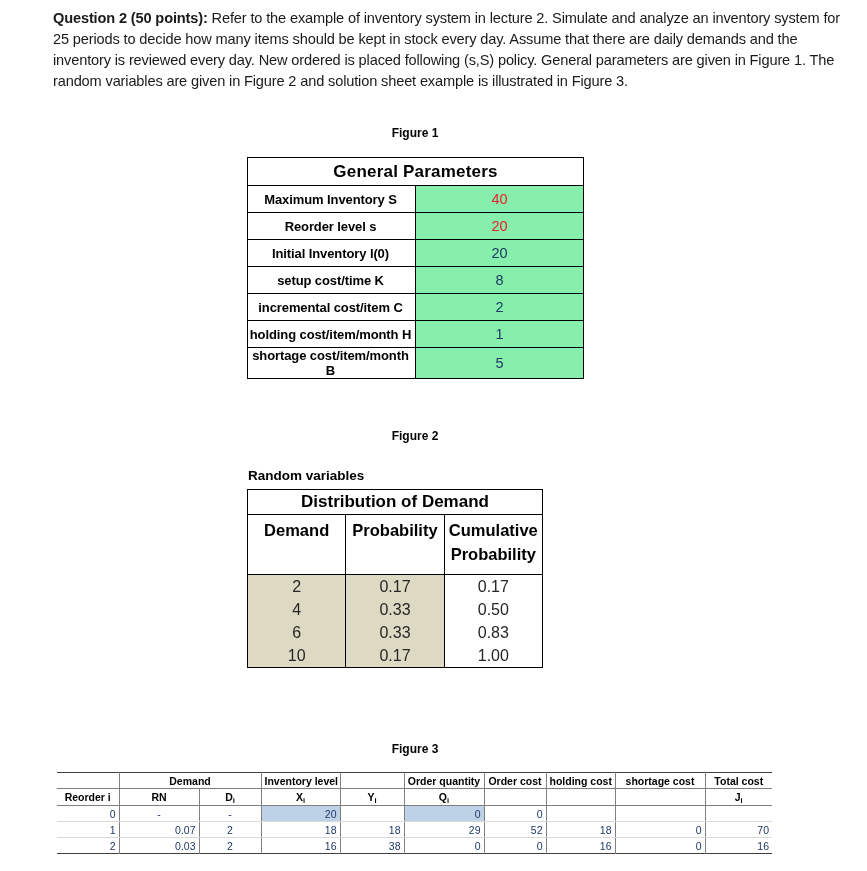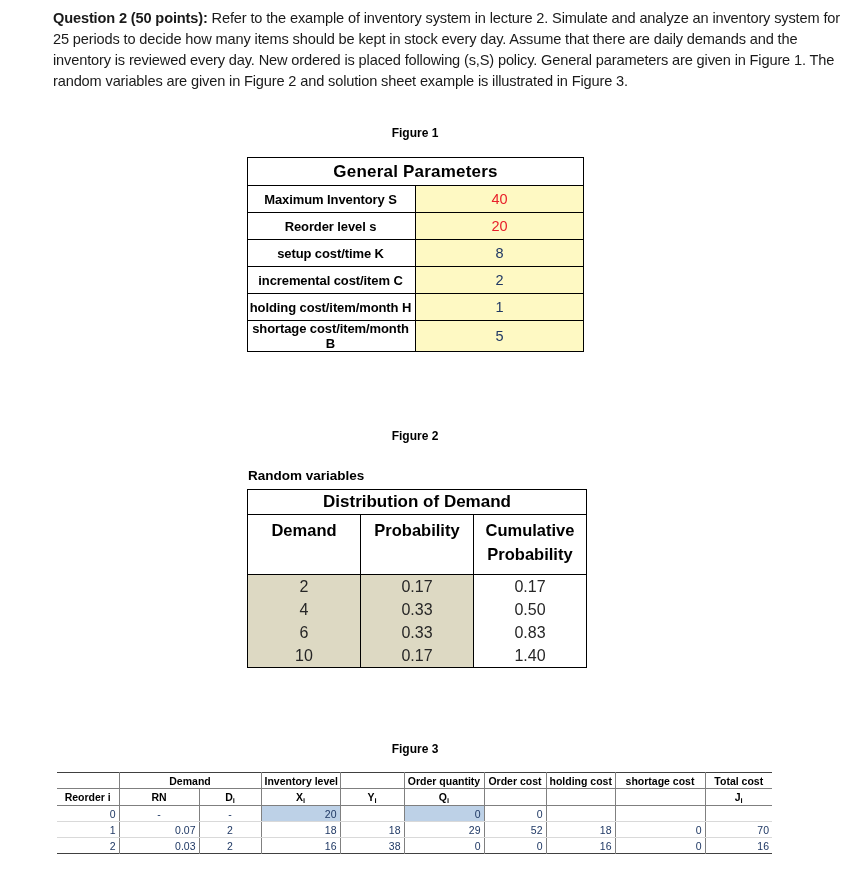--- a/index.html
+++ b/index.html
@@ -76,21 +76,21 @@
     color: #000;
     padding-right: 2px;
     border-left: none;
     border-right: 1.4px solid #000;
     letter-spacing: -0.1px;
   }
   #fig1-table .f1-val {
     width: 76px;
     text-align: center;
     font-size: 14.5px;
-    background: #fef9c3;
+    background: #86efac;
     color: #203864;
     border-right: none;
   }
   #fig1-table .f1-val.red { color: #e8202a; }
   #fig1-table tr:first-child td { border-top: none; }
 
   
   #fig2-caption { left: 330px; top: 429px; width: 170px; }
 
   #fig2-label {
@@ -99,21 +99,21 @@
     top: 468px;
     font-size: 13.5px;
     font-weight: bold;
     color: #000;
   }
 
   #fig2-table {
     position: absolute;
     left: 247px;
     top: 489px;
-    width: 340px;
+    width: 296px;
     border-collapse: collapse;
     border: 1.6px solid #000;
     table-layout: fixed;
   }
   #fig2-table td, #fig2-table th {
     border: 1.4px solid #000;
     padding: 0;
     font-weight: normal;
   }
   #fig2-table .f2-title {
@@ -214,20 +214,24 @@
     </tr>
     <tr>
       <td class="f1-name">Maximum Inventory S</td>
       <td class="f1-val red">40</td>
     </tr>
     <tr>
       <td class="f1-name">Reorder level s</td>
       <td class="f1-val red">20</td>
     </tr>
     <tr>
+      <td class="f1-name">Initial Inventory I(0)</td>
+      <td class="f1-val">20</td>
+    </tr>
+    <tr>
       <td class="f1-name">setup cost/time K</td>
       <td class="f1-val">8</td>
     </tr>
     <tr>
       <td class="f1-name">incremental cost/item C</td>
       <td class="f1-val">2</td>
     </tr>
     <tr>
       <td class="f1-name">holding cost/item/month H</td>
       <td class="f1-val">1</td>
@@ -263,21 +267,21 @@
       <td class="f2-cell c-cum">0.50</td>
     </tr>
     <tr class="datarow">
       <td class="f2-cell c-demand shade">6</td>
       <td class="f2-cell c-prob shade">0.33</td>
       <td class="f2-cell c-cum">0.83</td>
     </tr>
     <tr class="datarow last-data">
       <td class="f2-cell c-demand shade">10</td>
       <td class="f2-cell c-prob shade">0.17</td>
-      <td class="f2-cell c-cum">1.40</td>
+      <td class="f2-cell c-cum">1.00</td>
     </tr>
   </tbody>
 </table>
 
 <div id="fig3-caption" class="figure-caption">Figure 3</div>
 
 <table id="fig3-table">
   <colgroup>
     <col style="width:62px">
     <col style="width:80px">

